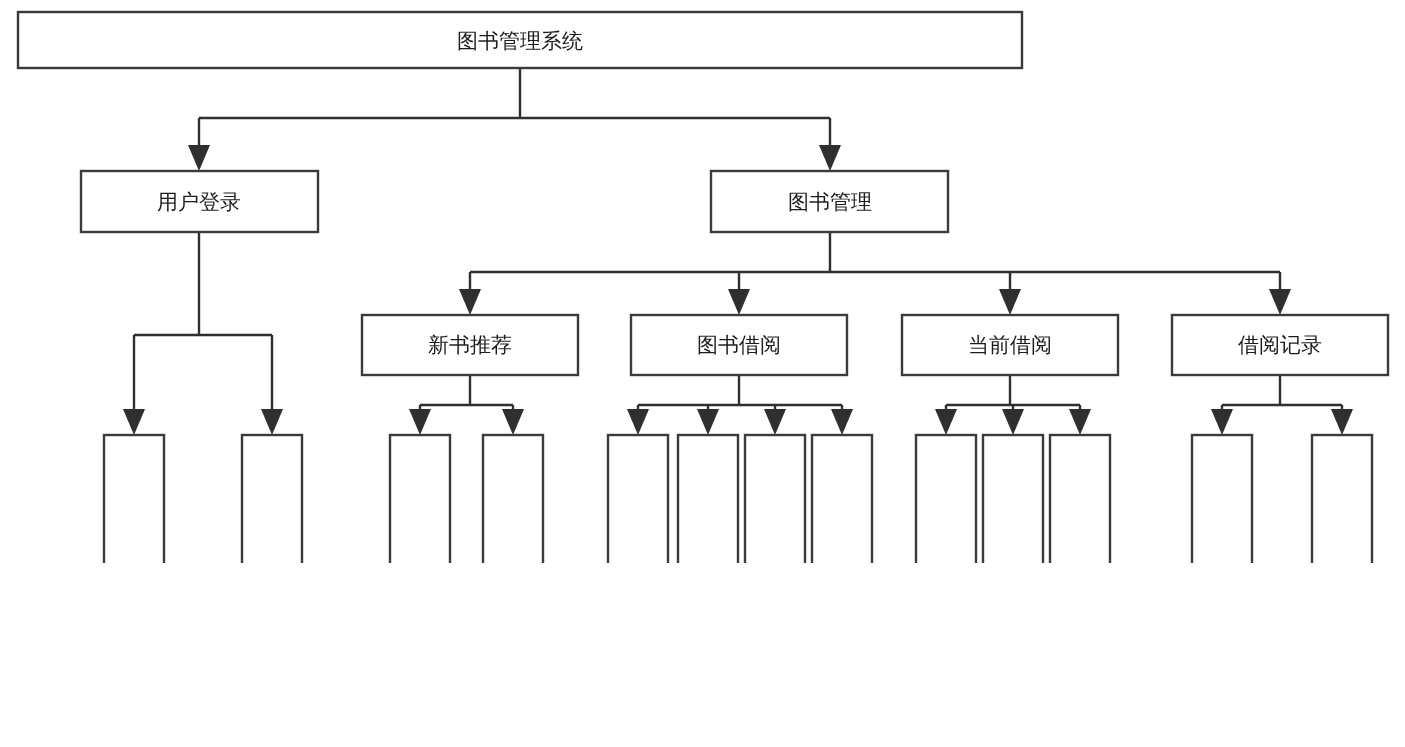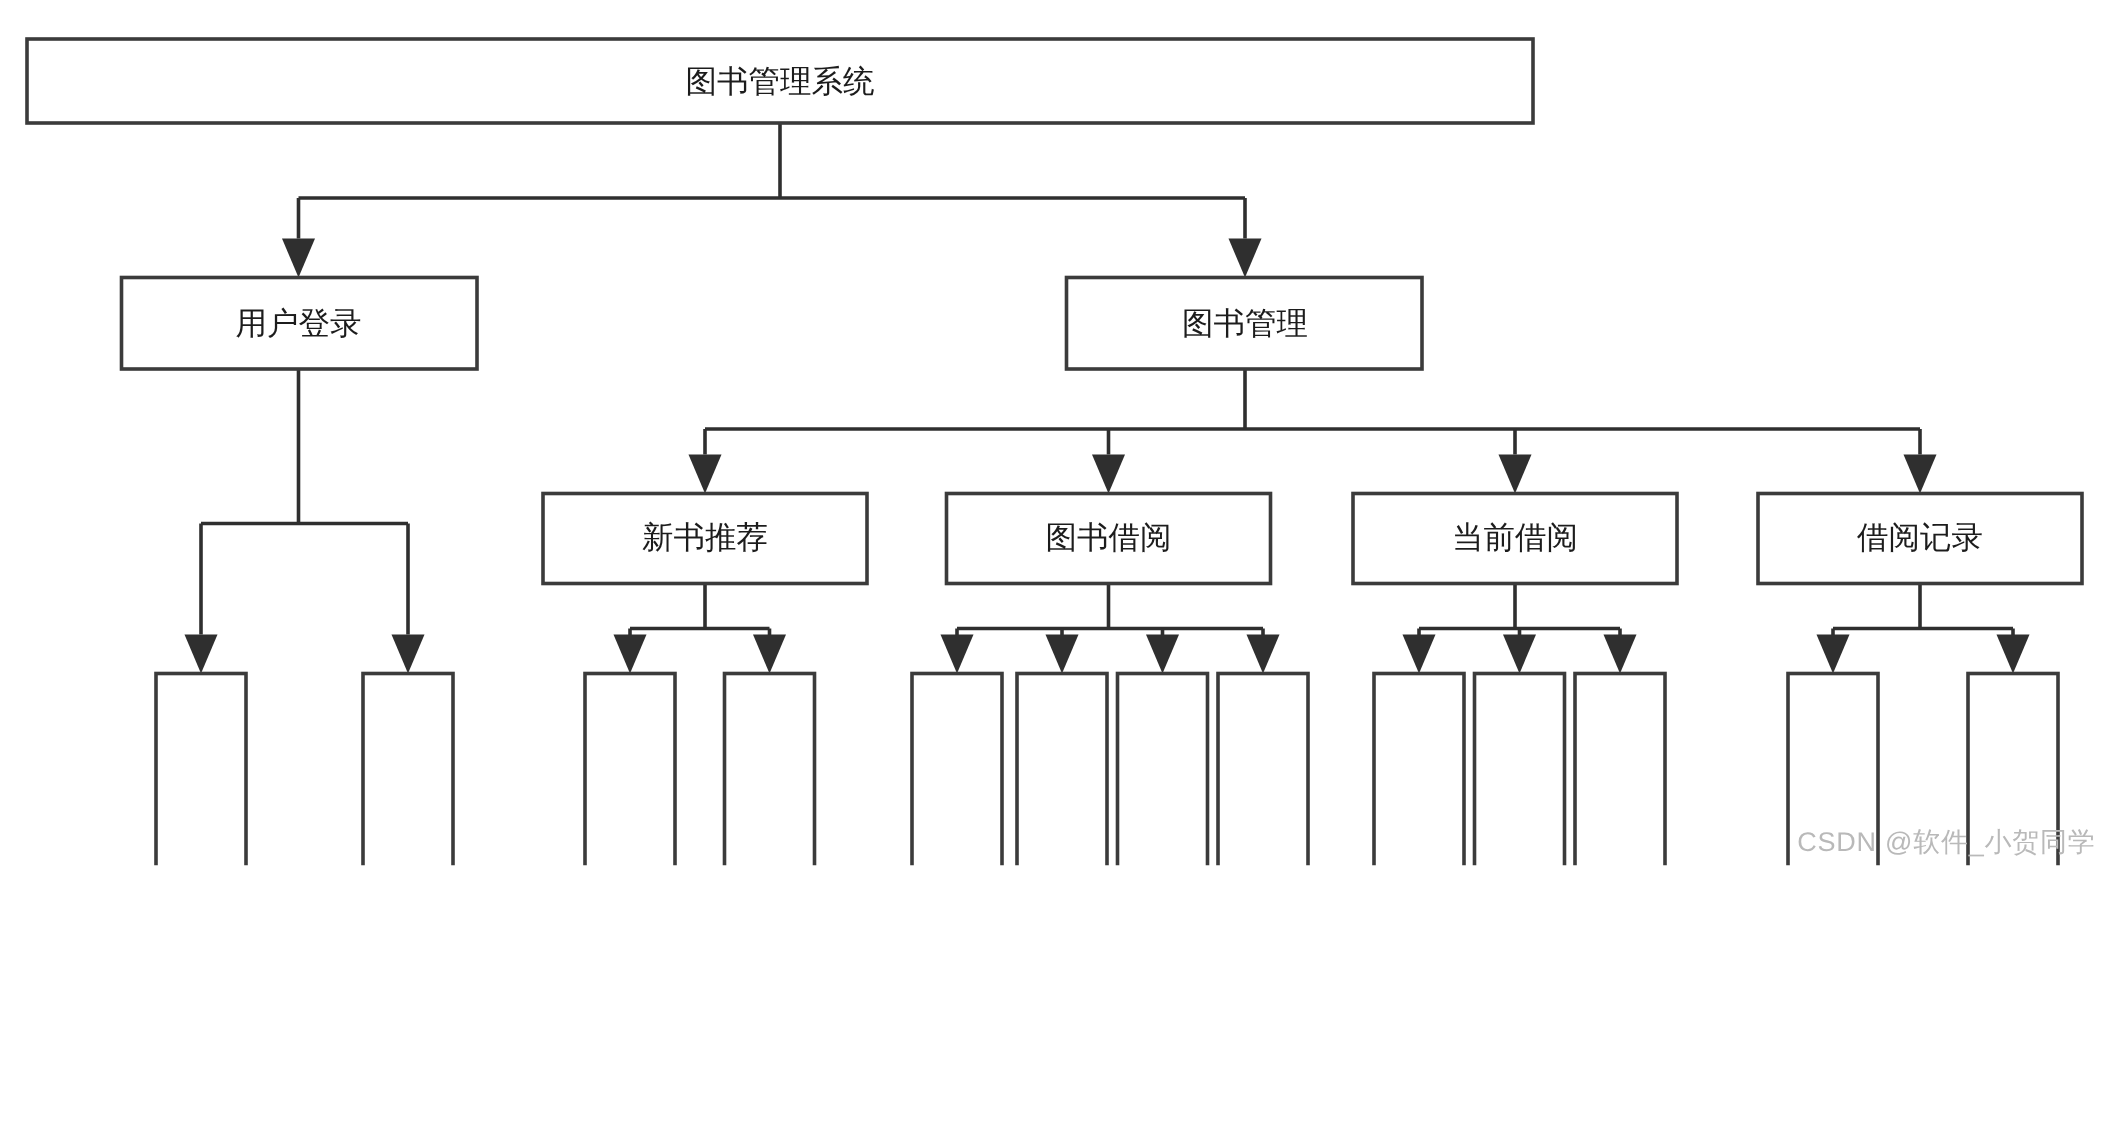--- a/index.html
+++ b/index.html
@@ -9,21 +9,20 @@
   }
   body {
     font-family: "Liberation Sans", "DejaVu Sans", sans-serif;
   }
   #diagram-root {
     position: relative;
     width: 1405px;
     height: 563px;
     background: #ffffff;
     overflow: hidden;
-    margin-top: 14px;
   }
   svg#tree-svg {
     position: absolute;
     top: 0;
     left: 0;
     width: 1405px;
     height: 747px;
   }
   .node-box {
     fill: #ffffff;
@@ -209,15 +208,14 @@
   <div class="vtext" style="left:608px; top:435px; width:60px; height:299px;">查询图书</div>
   <div class="vtext" style="left:678px; top:443px; width:60px; height:291px; align-items:flex-start;">新增图书（管理员）</div>
   <div class="vtext" style="left:745px; top:443px; width:60px; height:291px; align-items:flex-start;">编辑图书（管理员）</div>
   <div class="vtext" style="left:812px; top:435px; width:60px; height:299px;">借阅图书</div>
   <div class="vtext" style="left:916px; top:435px; width:60px; height:299px;">查询图书</div>
   <div class="vtext" style="left:983px; top:435px; width:60px; height:299px;">归还图书</div>
   <div class="vtext" style="left:1050px; top:443px; width:60px; height:291px; align-items:flex-start;">确认归还（管理员）</div>
   <div class="vtext" style="left:1192px; top:435px; width:60px; height:299px;">新增借阅记录</div>
   <div class="vtext" style="left:1312px; top:435px; width:60px; height:299px;">查询借阅记录</div>
 
-  <div id="watermark">CSDN @软件_小贺同学</div>
 
 </div>
 
 </body></html>

